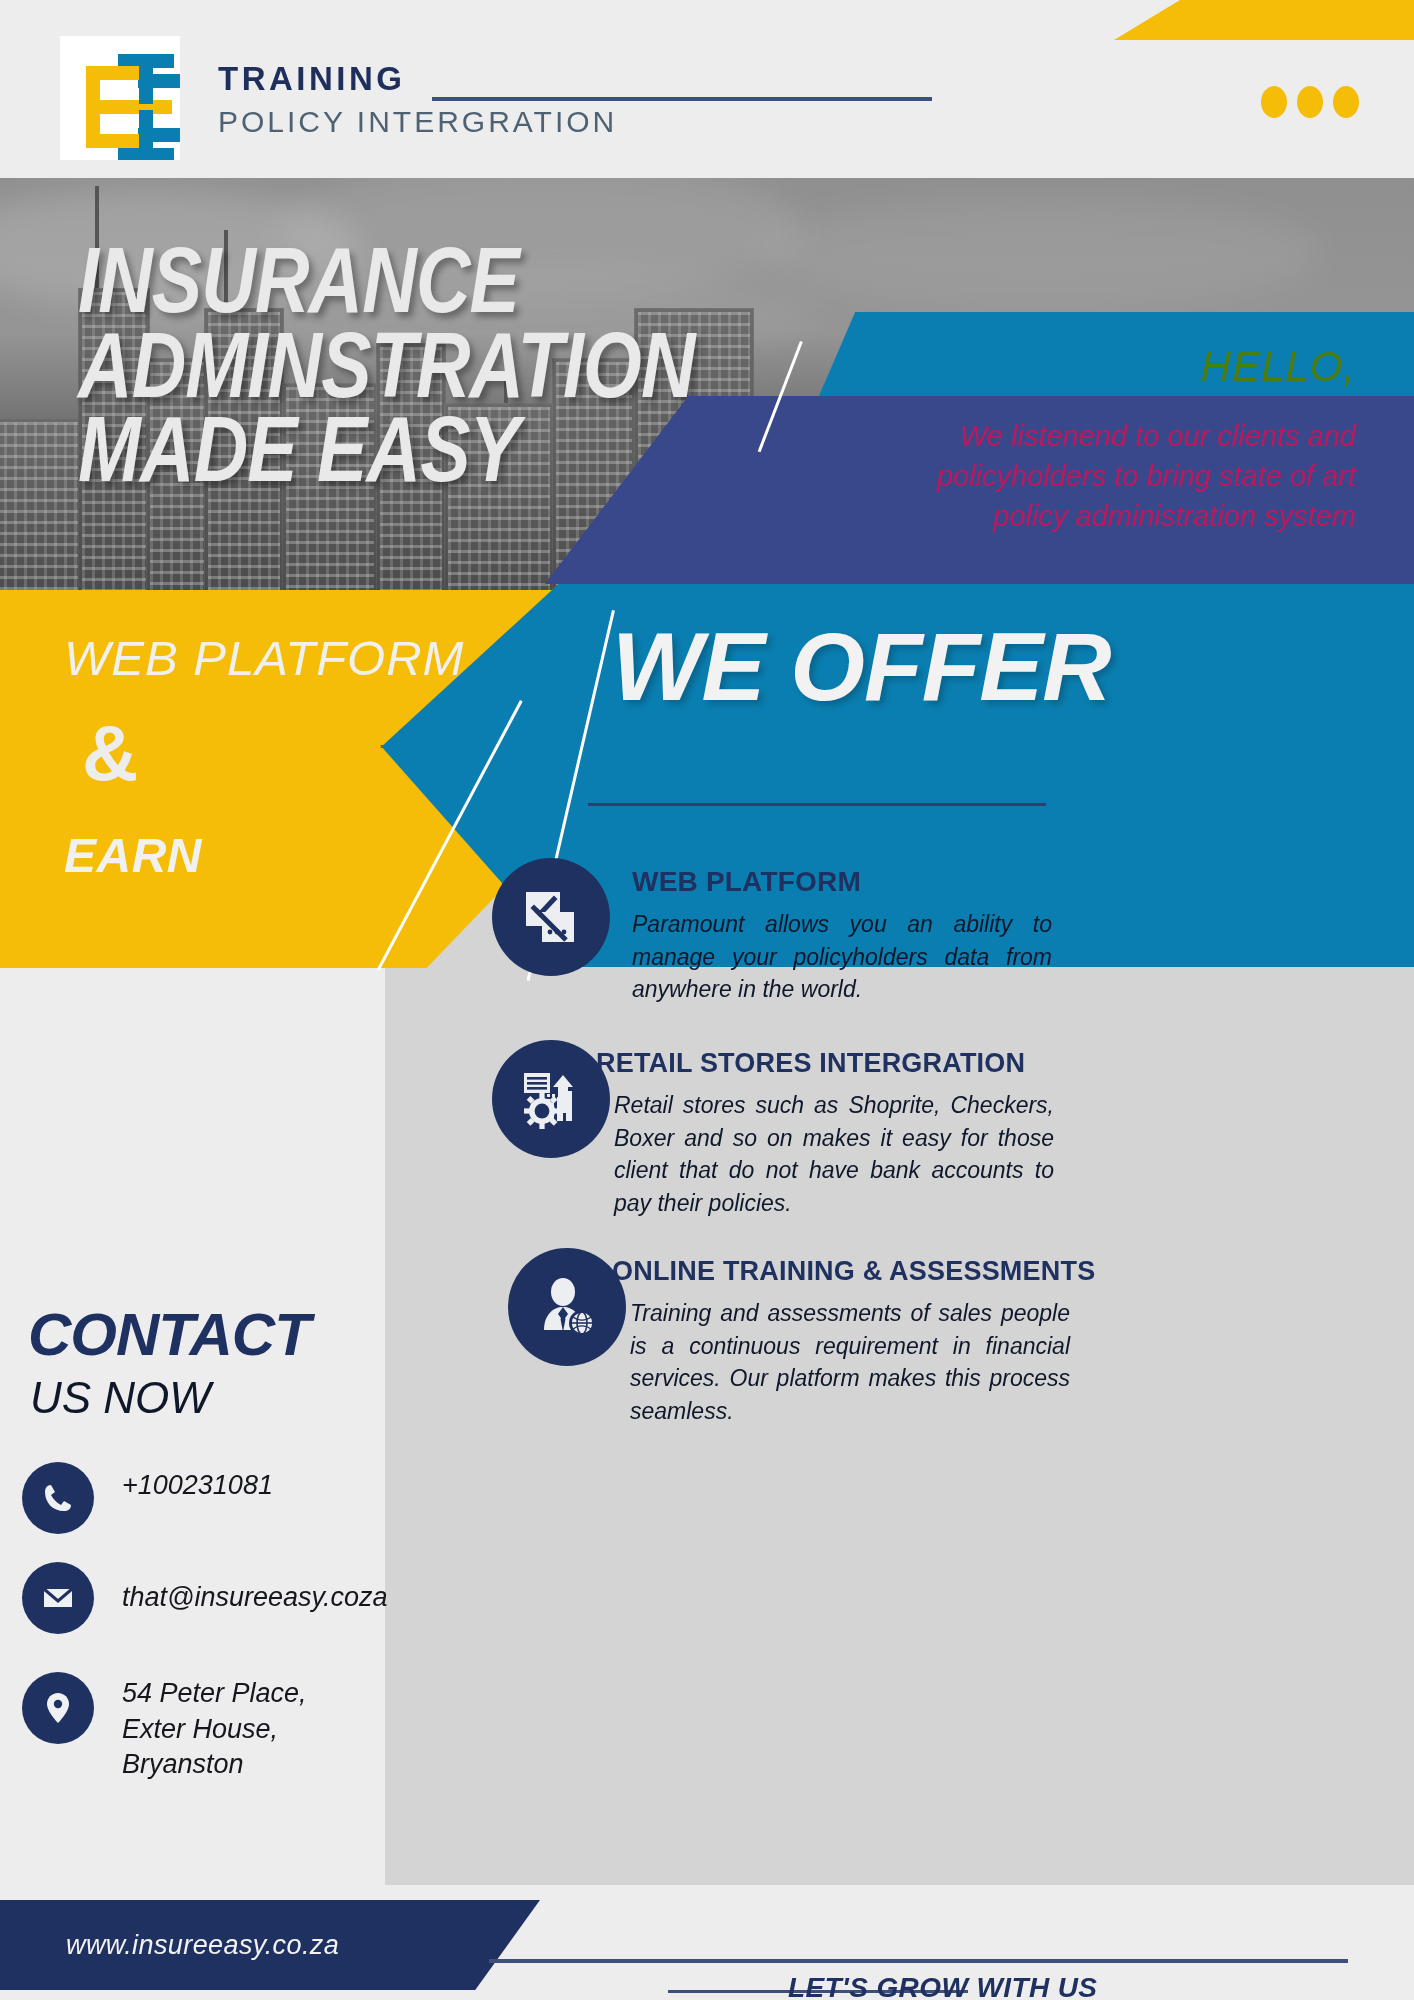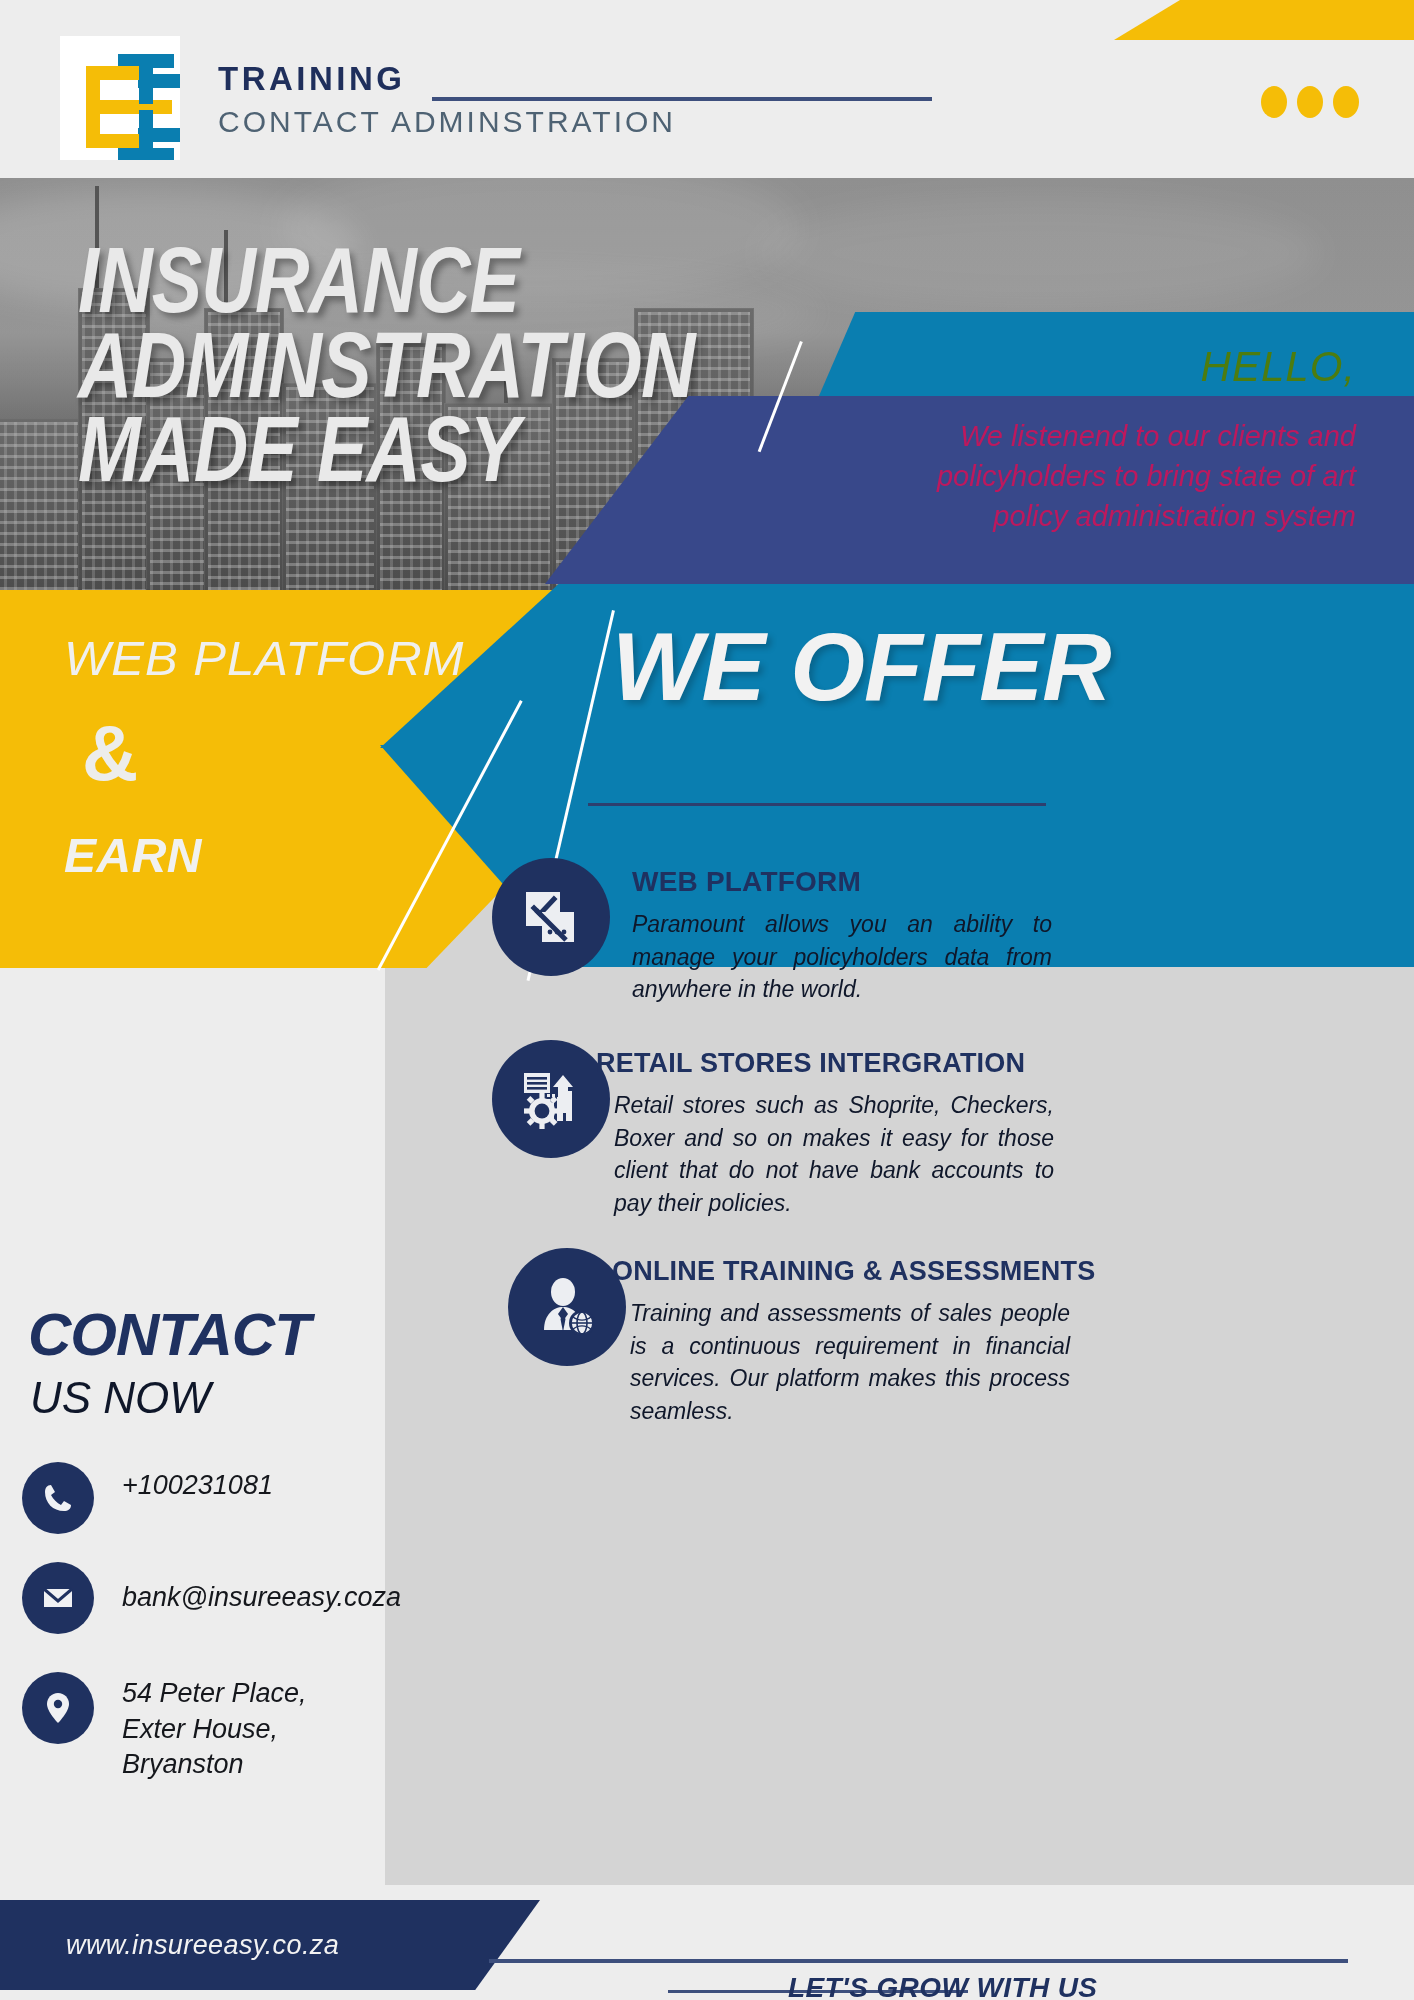--- a/index.html
+++ b/index.html
@@ -618,21 +618,21 @@
     <div class="contact-val">+100231081</div>
   </div>
 
   <div class="contact-row" id="contact-1">
     <div class="contact-ic">
       <svg width="36" height="36" viewBox="0 0 36 36" aria-hidden="true">
         <rect x="4" y="9" width="28" height="18" fill="#f0f1f4"></rect>
         <path d="M4 9 L18 21 L32 9" fill="none" stroke="#1f3160" stroke-width="3"></path>
       </svg>
     </div>
-    <div class="contact-val">bank@insureeasy.coza</div>
+    <div class="contact-val">that@insureeasy.coza</div>
   </div>
 
   <div class="contact-row" id="contact-2">
     <div class="contact-ic">
       <svg width="36" height="36" viewBox="0 0 36 36" aria-hidden="true">
         <path d="M18 3 C11.5 3 7 8 7 14 C7 22 18 33 18 33 C18 33 29 22 29 14 C29 8 24.5 3 18 3 Z" fill="#f0f1f4"></path>
         <circle cx="18" cy="14" r="4.2" fill="#1f3160"></circle>
       </svg>
     </div>
     <div class="contact-val">54 Peter Place,
@@ -653,21 +653,21 @@
       <rect x="26" y="30" width="56" height="14" fill="#f5bd07"></rect>
       <rect x="26" y="98" width="56" height="14" fill="#f5bd07"></rect>
       <rect x="26" y="64" width="86" height="14" fill="#f5bd07"></rect>
       <rect x="79" y="18" width="14" height="50" fill="#0a7eb0"></rect>
       <rect x="79" y="74" width="14" height="52" fill="#0a7eb0"></rect>
     </svg>
   </div>
 
   <div class="brand-wrap">
     <div class="brand-name">TRAINING</div>
-    <div class="brand-sub">CONTACT ADMINSTRATION</div>
+    <div class="brand-sub">POLICY INTERGRATION</div>
   </div>
   <div class="brand-rule"></div>
   <div class="header-dots">
     <span class="header-dot"></span>
     <span class="header-dot"></span>
     <span class="header-dot"></span>
   </div>
 
   <div class="footer-navy"></div>
   <div class="footer-url">www.insureeasy.co.za</div>

